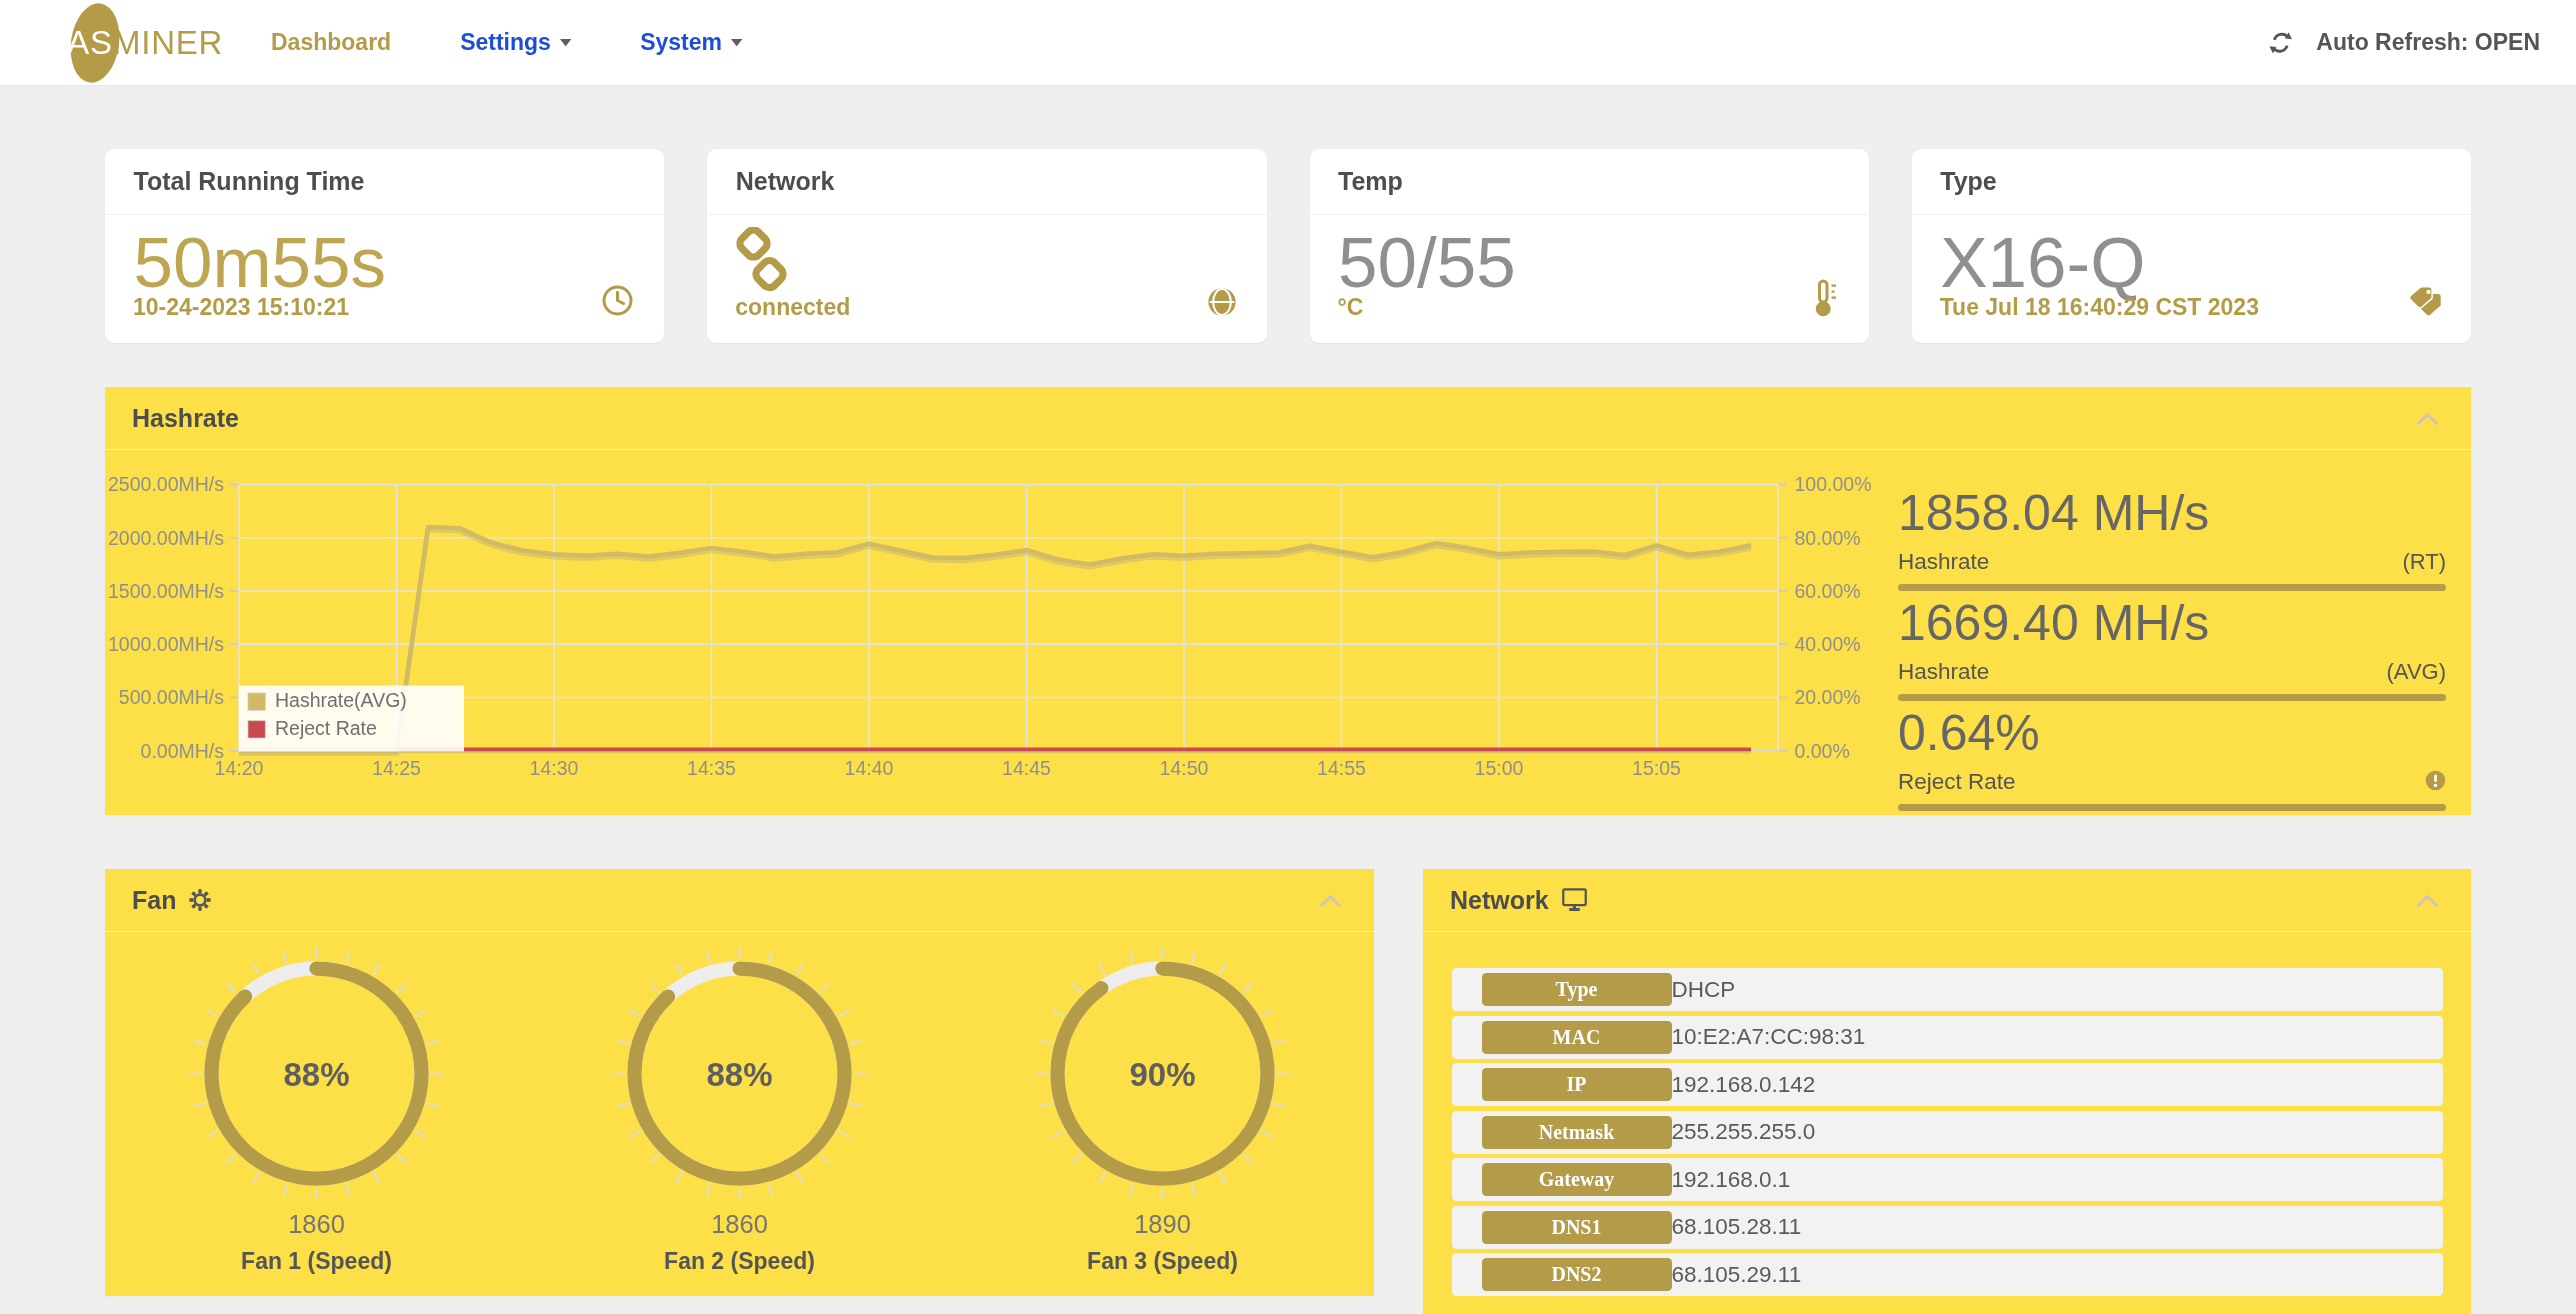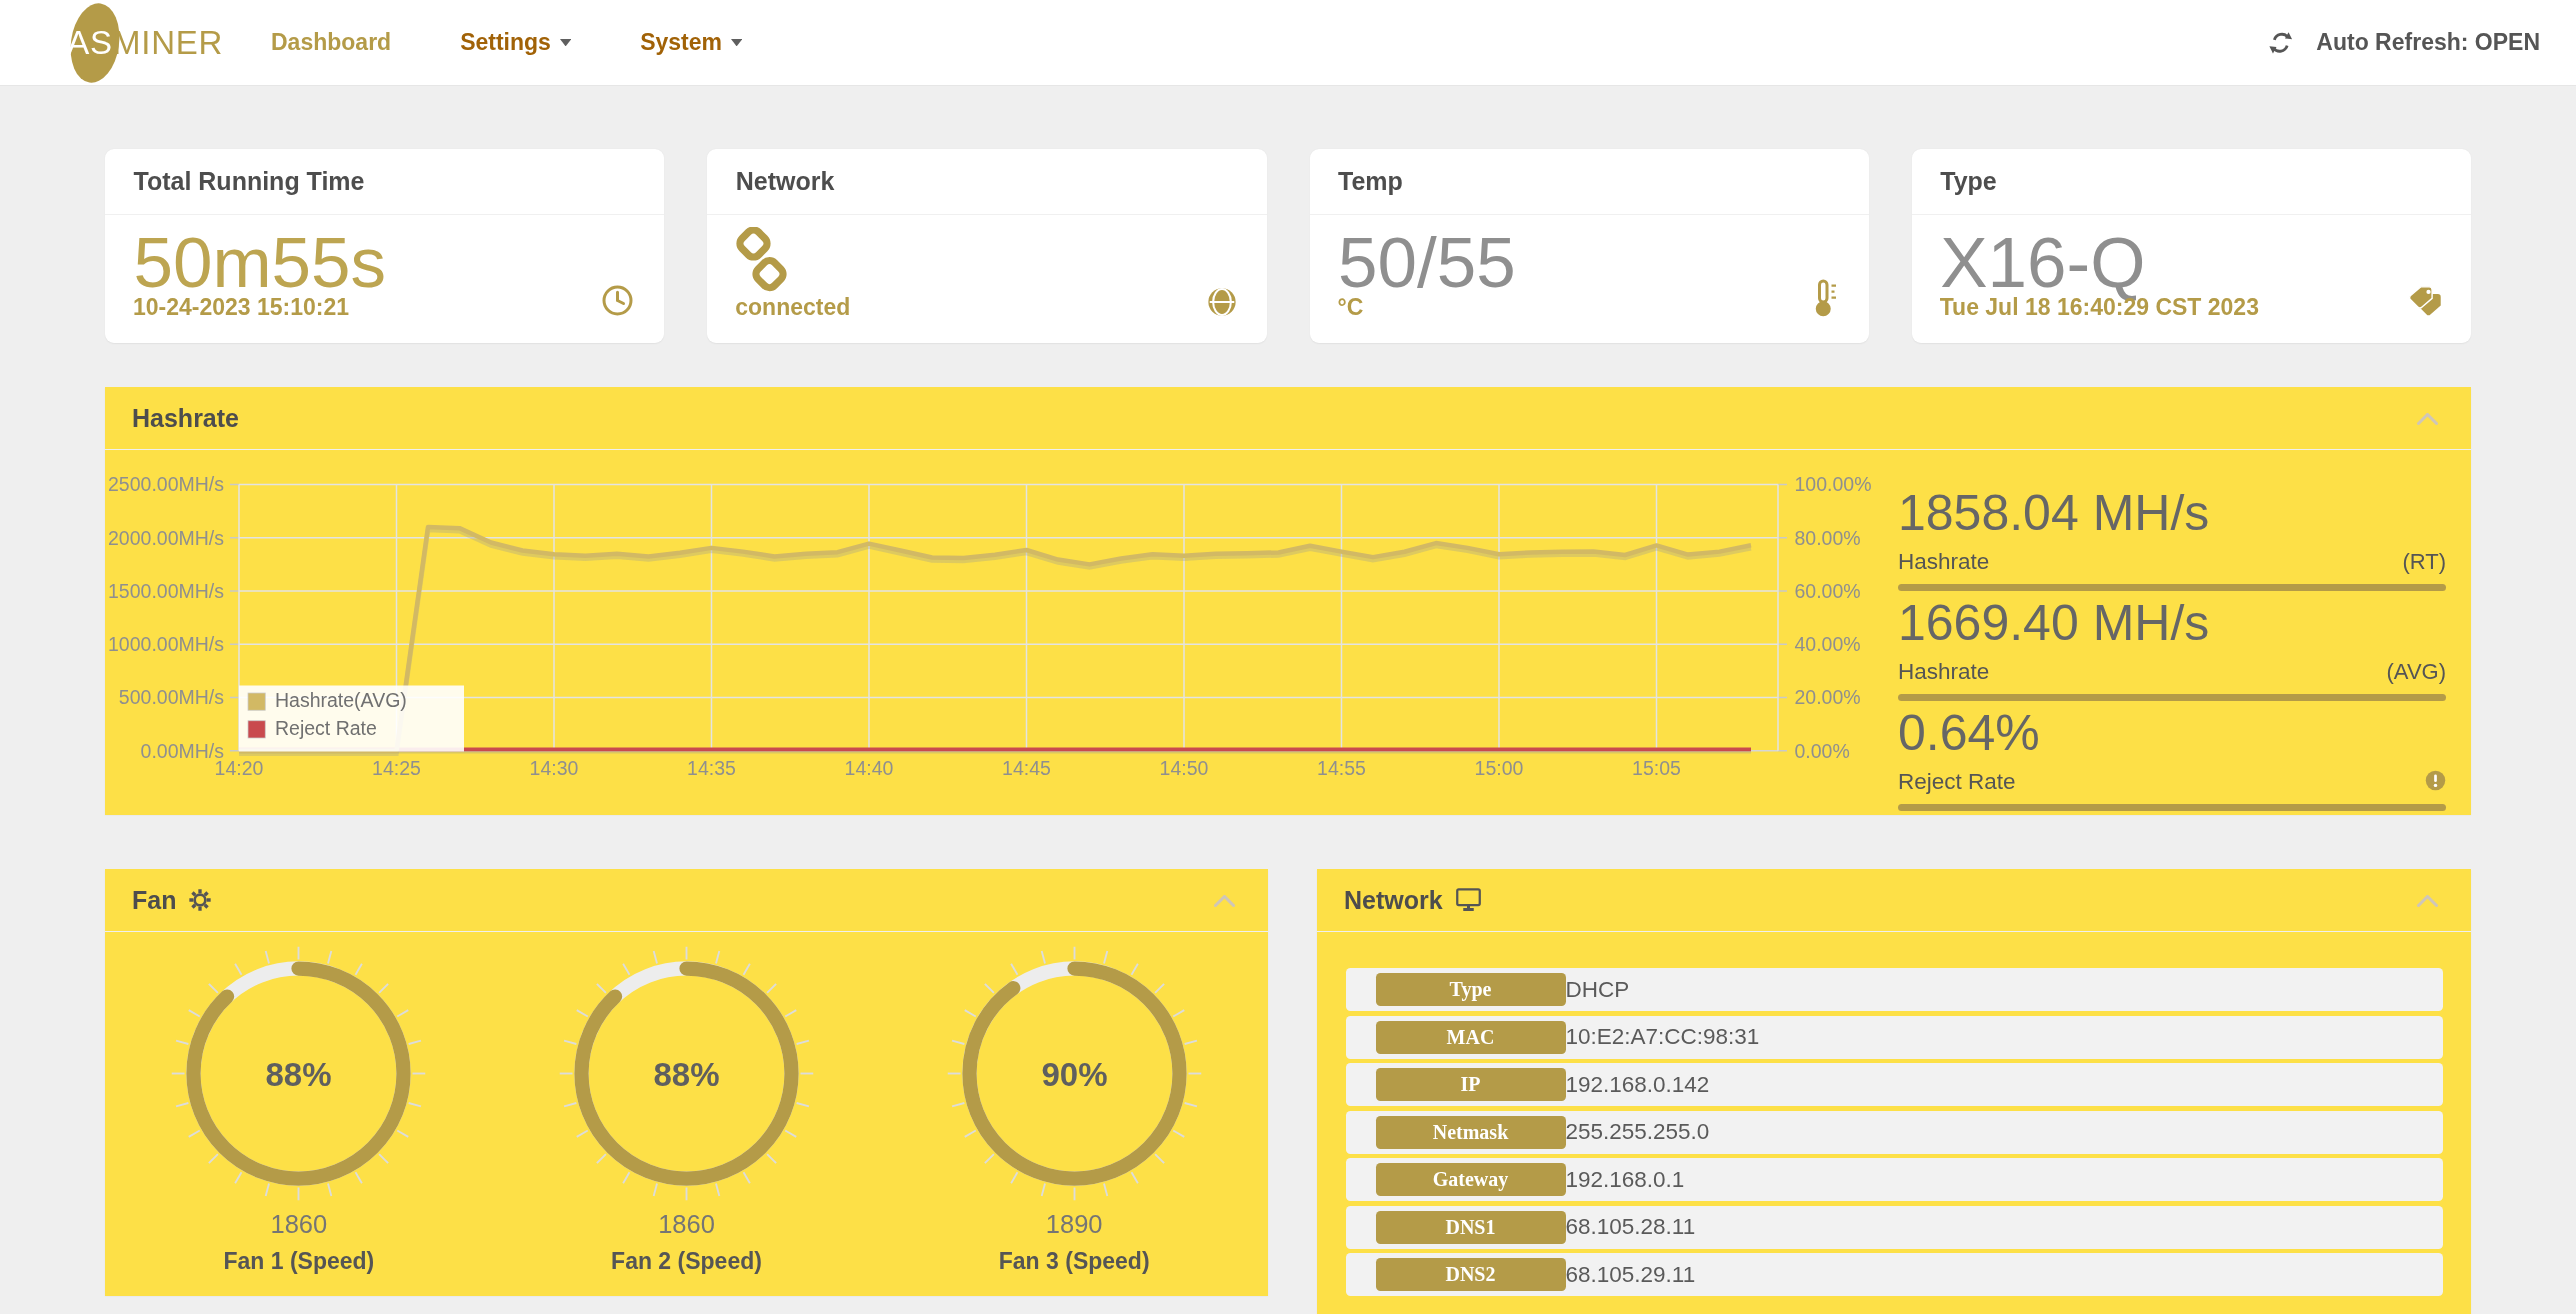--- a/index.html
+++ b/index.html
@@ -10,21 +10,21 @@
   
   .navbar { height:86px; background:#ffffff; border-bottom:1.5px solid #e6e6e6;
             display:flex; align-items:center; padding:0 36px 0 50px; }
   .logo { position:relative; display:flex; align-items:center; height:100%; width:173px; }
   .logo-blob { position:absolute; left:21px; top:3px; width:48px; height:80px;
                background:#b49b48; border-radius:50%; transform:rotate(8deg); }
   .logo-text { position:relative; font-size:33px; font-weight:normal; letter-spacing:0.8px; }
   .logo-text .p1 { color:#ffffff; }
   .logo-text .p2 { color:#b49b48; }
   .nav-menu { display:flex; align-items:center; gap:69px; margin-left:48px; }
-  .nav-item { font-size:23px; font-weight:bold; color:#a16207; display:flex; align-items:center; gap:9px; cursor:pointer; }
+  .nav-item { font-size:23px; font-weight:bold; color:#1d4ed8; display:flex; align-items:center; gap:9px; cursor:pointer; }
   .nav-item.active { color:#b49b48; }
   .nav-right { margin-left:auto; display:flex; align-items:center; gap:23px;
                font-size:23px; font-weight:bold; color:#555; cursor:pointer; }
 
   
   .cards-row { display:flex; gap:43px; padding:0 105px; margin-top:63px; }
   .card { flex:1; height:194px; background:#fff; box-shadow:0 0.8px 1.5px rgba(0,0,0,.06);border-radius:9px; }
   .card-header { height:66px; display:flex; align-items:center; padding:0 28.5px;
                  font-size:25px; font-weight:bold; color:#4d4d4d; border-bottom:1.5px solid #f0f0f0; }
   .card-body { position:relative; height:127px; padding:12px 28.5px 0 28.5px; }
@@ -52,21 +52,21 @@
   .hr-stats { position:absolute; right:25px; top:100px; width:548px; }
   .stat-row { margin-bottom:6px; }
   .stat-value { font-size:50px; font-weight:200; color:#666; line-height:1.05; }
   .stat-meta { display:flex; justify-content:space-between; align-items:center; margin-top:9px; }
   .stat-label { font-size:22.5px; color:#555; }
   .stat-tag { font-size:22px; color:#555; }
   .stat-bar { height:7.5px; background:#b49b48; border-radius:3.8px; margin-top:9px; }
 
   
   .bottom-row { display:flex; gap:49px; padding:0 105px; margin-top:54px; align-items:flex-start; }
-  .fan-panel { width:1163px; height:427px; overflow:hidden; }
+  .fan-panel { width:1269px; height:427px; overflow:hidden; }
   .net-panel { flex:1; height:465px; overflow:hidden; }
 
   .fan-body { display:flex; padding-top:13.5px; }
   .gauge-col { flex:1; display:flex; flex-direction:column; align-items:center; }
   .gauge-speed { font-size:25.5px; color:#757575; margin-top:9px; }
   .gauge-label { font-size:23px; font-weight:bold; color:#555; margin-top:9px; }
   .gauge-pct { font-size:44px; font-weight:bold; fill:#5f5f5f; }
 
   .net-body { padding:36px 28.5px 0 28.5px; }
   .net-row { height:43px; background:#f2f2f2; border-radius:4.5px; margin-bottom:4.5px;

